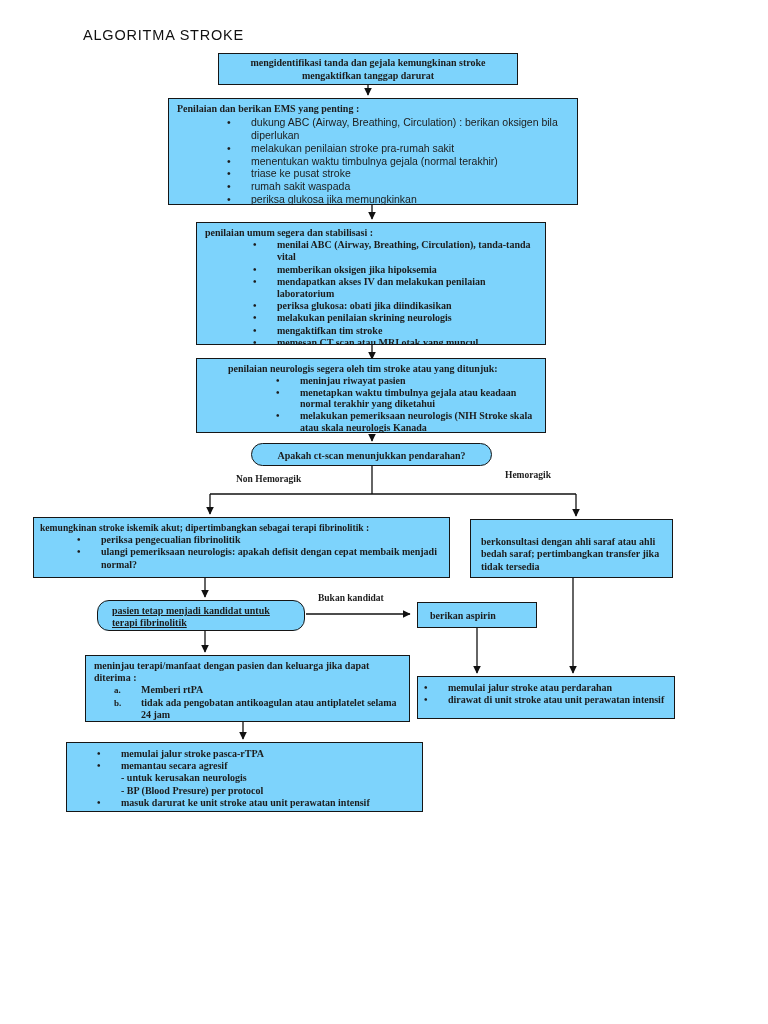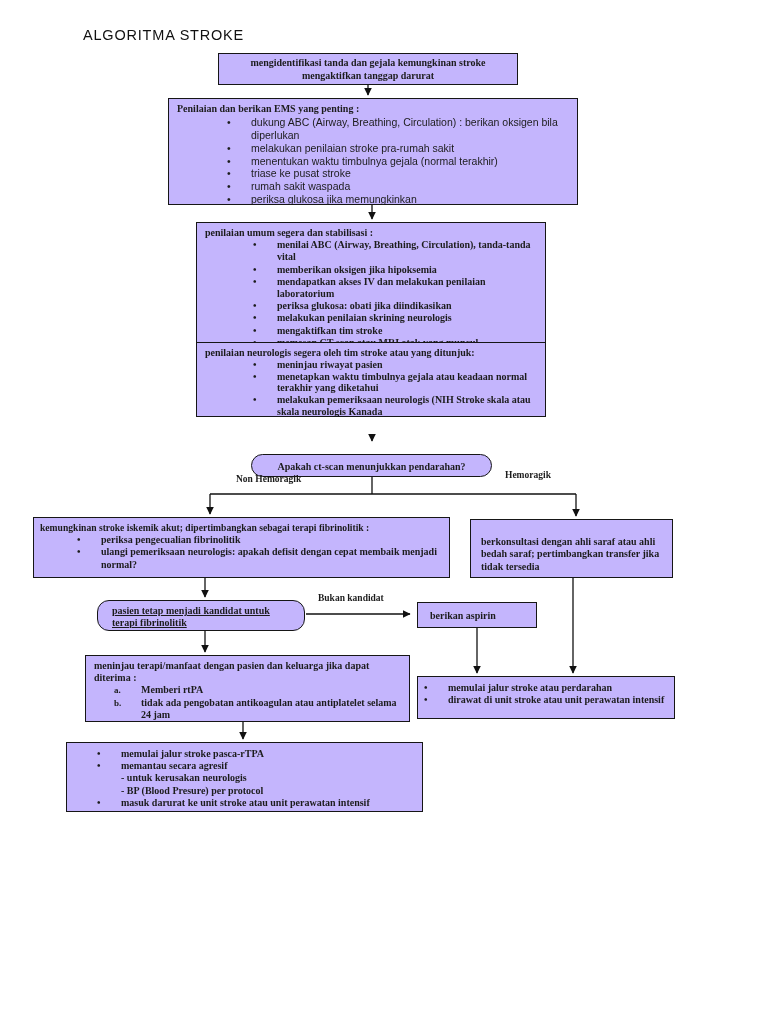--- a/index.html
+++ b/index.html
@@ -1,20 +1,20 @@
 <!DOCTYPE html>
 <html><head>
 <meta charset="utf-8">
 <style>
   html,body{margin:0;padding:0;background:#ffffff;}
   #page{position:relative;width:701px;height:1024px;background:#ffffff;overflow:hidden;
         font-family:"Liberation Serif",serif;color:#1c1c1c;}
   #connectors{position:absolute;left:0;top:0;width:768px;height:1024px;pointer-events:none;}
   .abs{position:absolute;box-sizing:border-box;}
-  .box{border:1.5px solid #161616;background:#c4b5fd;}
+  .box{border:1.5px solid #161616;background:#7dd3fc;}
   .round{border-radius:12px;}
   .title{font-family:"Liberation Sans",sans-serif;font-size:14.5px;letter-spacing:0.8px;color:#111;}
   .center{text-align:center;}
   .hd{font-size:10px;font-weight:700;line-height:12.2px;padding:4px 8px 0 8px;}
   ul{margin:0;padding:0;list-style:none;}
   li{position:relative;font-size:10px;font-weight:700;line-height:12.2px;}
   li.b::before{content:"\2022";position:absolute;left:-24px;}
   .lbl{font-size:9.5px;font-weight:700;}
   
   #box-identify{display:flex;flex-direction:column;justify-content:center;}
@@ -87,30 +87,30 @@
     <li class="b">menilai ABC (Airway, Breathing, Circulation), tanda-tanda vital</li>
     <li class="b">memberikan oksigen jika hipoksemia</li>
     <li class="b">mendapatkan akses IV dan melakukan penilaian laboratorium</li>
     <li class="b">periksa glukosa: obati jika diindikasikan</li>
     <li class="b">melakukan penilaian skrining neurologis</li>
     <li class="b">mengaktifkan tim stroke</li>
     <li class="b">memesan CT scan atau MRI otak yang muncul</li>
   </ul>
 </div>
 
-<div id="box-neuro" class="abs box" style="left:196px;top:342px;width:350px;height:75px;">
+<div id="box-neuro" class="abs box" style="left:196px;top:358px;width:350px;height:75px;padding-left:23px;">
   <div class="hd" style="line-height:11.8px;">penilaian neurologis segera oleh tim stroke atau yang ditunjuk:</div>
   <ul>
     <li class="b" style="line-height:11.8px;">meninjau riwayat pasien</li>
     <li class="b" style="line-height:11.8px;">menetapkan waktu timbulnya gejala atau keadaan normal terakhir yang diketahui</li>
     <li class="b" style="line-height:11.8px;">melakukan pemeriksaan neurologis (NIH Stroke skala atau skala neurologis Kanada</li>
   </ul>
 </div>
 
-<div class="abs box round center" style="left:251px;top:443px;width:241px;height:23px;line-height:23px;font-size:10px;font-weight:700;margin-top:11px;">
+<div class="abs box round center" style="left:251px;top:443px;width:241px;height:23px;line-height:23px;font-size:10px;font-weight:700;">
   <span>Apakah ct-scan menunjukkan pendarahan?</span>
 </div>
 
 <div class="abs lbl" style="left:236px;top:474px;">Non Hemoragik</div>
 <div class="abs lbl" style="left:505px;top:470px;">Hemoragik</div>
 
 <div id="box-ischemic" class="abs box" style="left:33px;top:517px;width:417px;height:61px;">
   <div class="hd" style="font-size:9.6px;padding-left:6px;">kemungkinan stroke iskemik akut; dipertimbangkan sebagai terapi fibrinolitik :</div>
   <ul>
     <li class="b">periksa pengecualian fibrinolitik</li>

